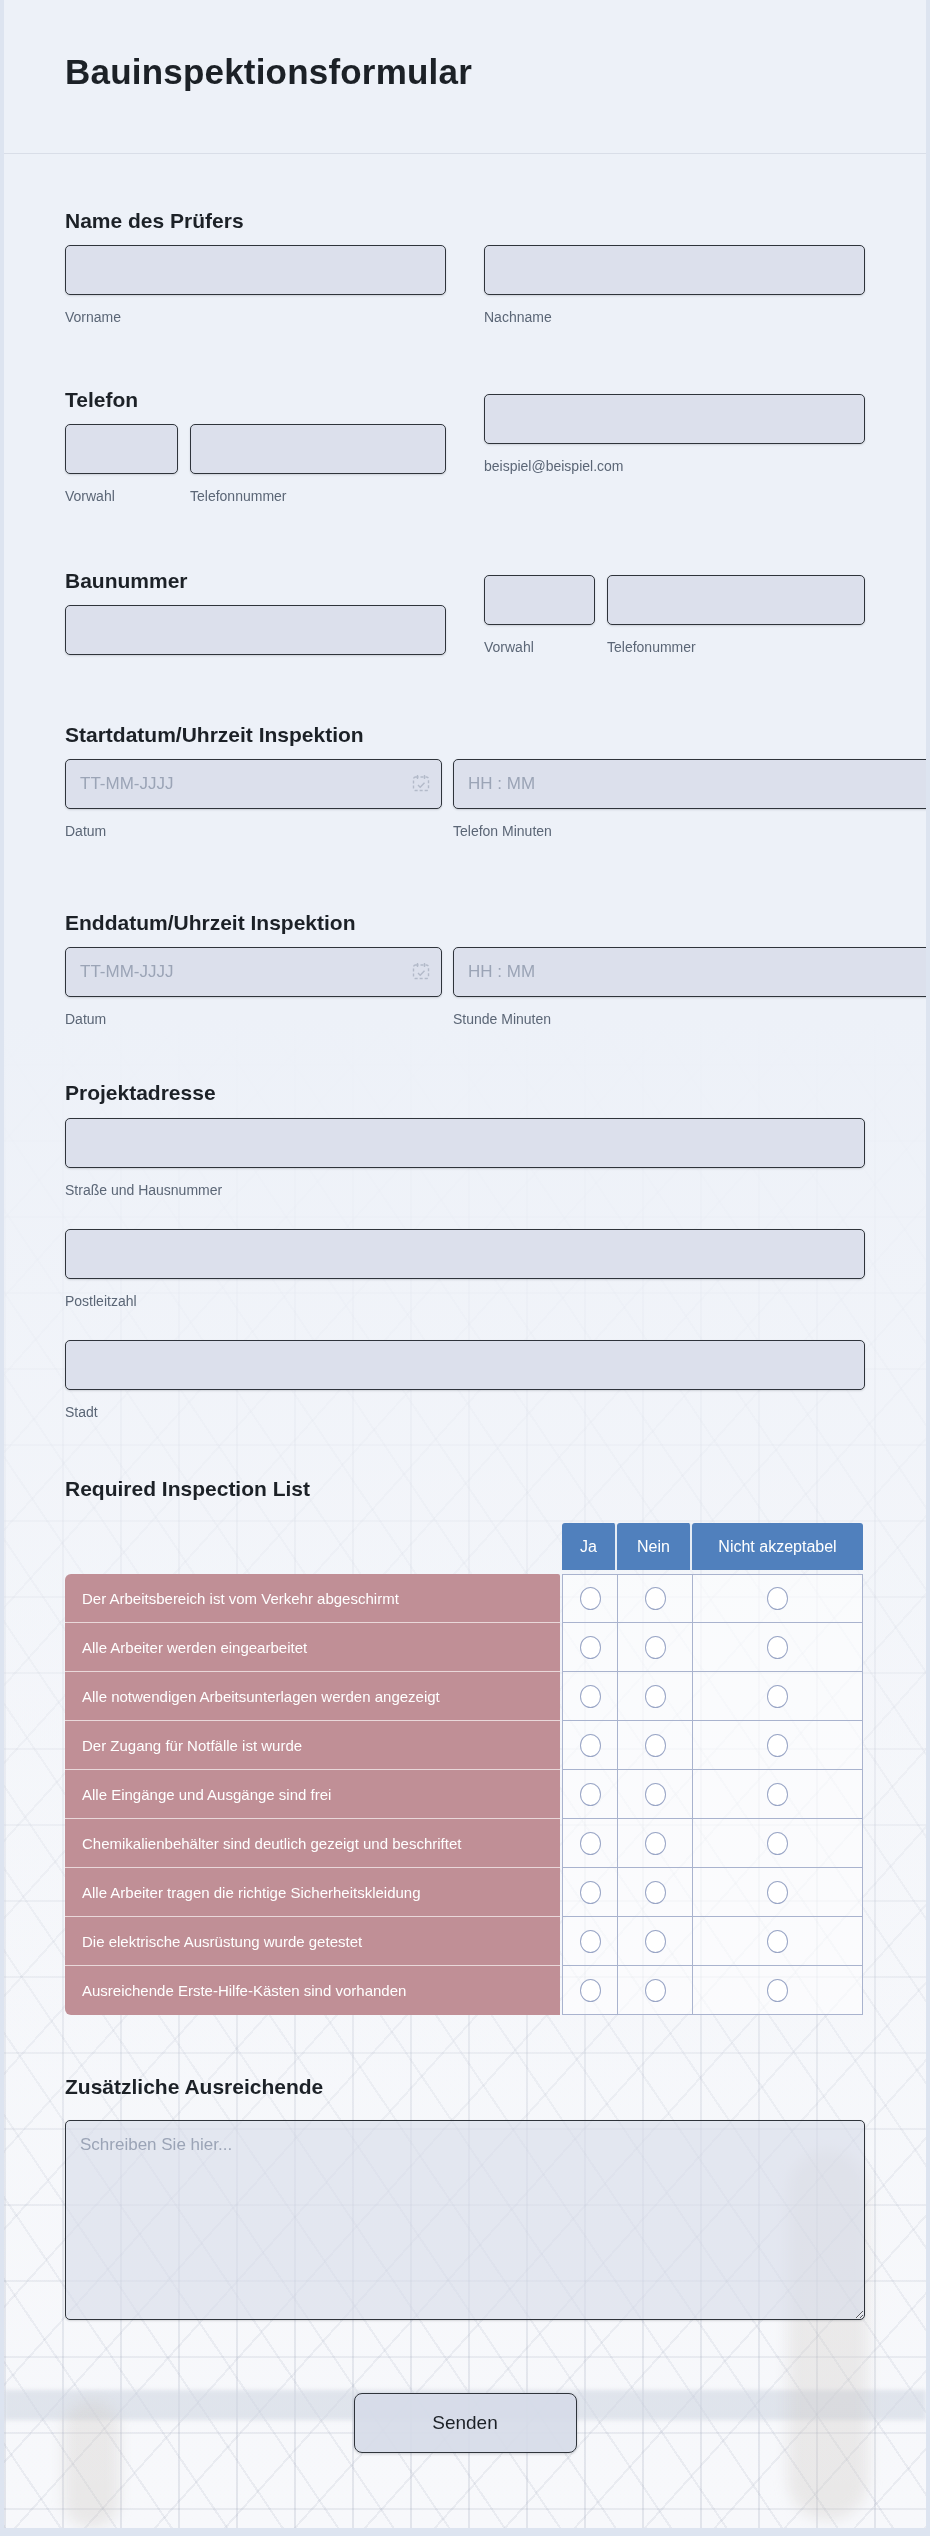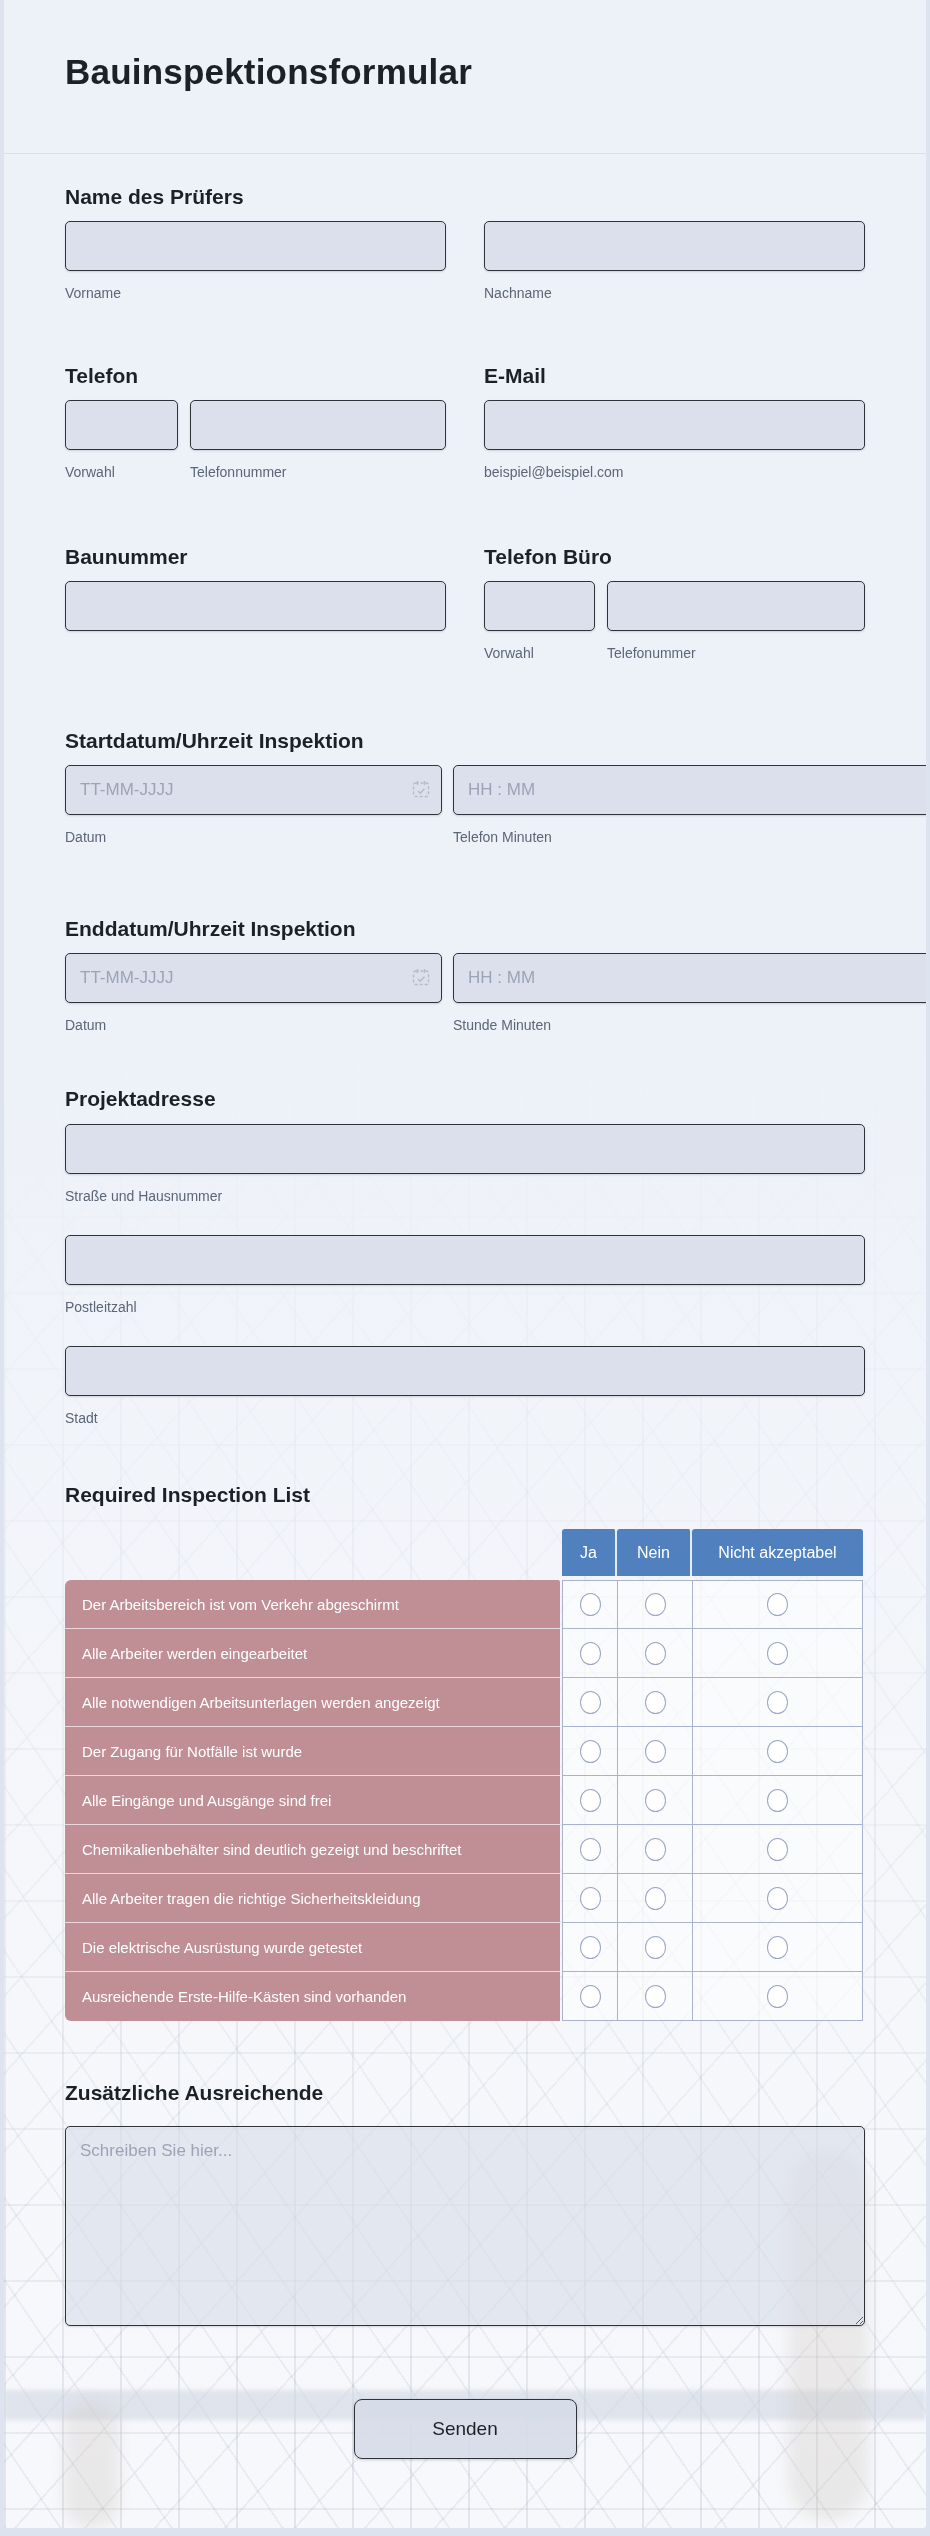--- a/index.html
+++ b/index.html
@@ -44,21 +44,21 @@
       rgba(237,241,248,1) 0%, rgba(237,241,248,1) 40%,
       rgba(240,243,249,.78) 54%, rgba(244,246,250,.45) 70%,
       rgba(246,248,251,.15) 88%, rgba(246,248,251,0) 100%);
   }
   .content-layer{position:relative;z-index:2;}
   
   .form-header{height:154px;padding:52px 61px 0;border-bottom:1px solid #d9dee8;}
   .form-title{font-size:35px;font-weight:700;color:var(--label-color);letter-spacing:.2px;}
   
   .form-body{padding:0 61px 41px;}
-  .group{margin-top:28px;}
+  .group{margin-top:52px;}
   .g-phone{margin-top:59px;}
   .g-build{margin-top:61px;}
   .g-start{margin-top:64px;}
   .g-end{margin-top:68px;}
   .g-addr{margin-top:50px;}
   .g-insp{margin-top:53px;}
   .g-notes{margin-top:57px;}
   .label{font-size:21px;font-weight:600;color:var(--label-color);line-height:30px;}
   .two-col{display:grid;grid-template-columns:1fr 1fr;column-gap:38px;}
   .inputs-row{margin-top:9px;}
@@ -165,37 +165,35 @@
           <div class="pair inputs-row">
             <input type="text" class="small" style="">
             <input type="text" class="grow" style="">
           </div>
           <div class="pair-subs">
             <div class="sub s1" style="margin-top:0">Vorwahl</div>
             <div class="sub" style="margin-top:0">Telefonnummer</div>
           </div>
         </div>
         <div>
-          <div class="label">E-Mail</div>
           <div class="inputs-row">
             <input type="text" style="">
           </div>
           <div class="sub">beispiel@beispiel.com</div>
         </div>
       </div>
 
       <div class="group g-build two-col">
         <div>
           <div class="label">Baunummer</div>
           <div class="inputs-row">
             <input type="text" style="">
           </div>
         </div>
         <div>
-          <div class="label">Telefon Büro</div>
           <div class="pair inputs-row">
             <input type="text" class="small" style="width: 111px;">
             <input type="text" class="grow" style="">
           </div>
           <div class="pair-subs">
             <div class="sub s1" style="margin-top:0;width:123px">Vorwahl</div>
             <div class="sub" style="margin-top:0">Telefonummer</div>
           </div>
         </div>
       </div>

